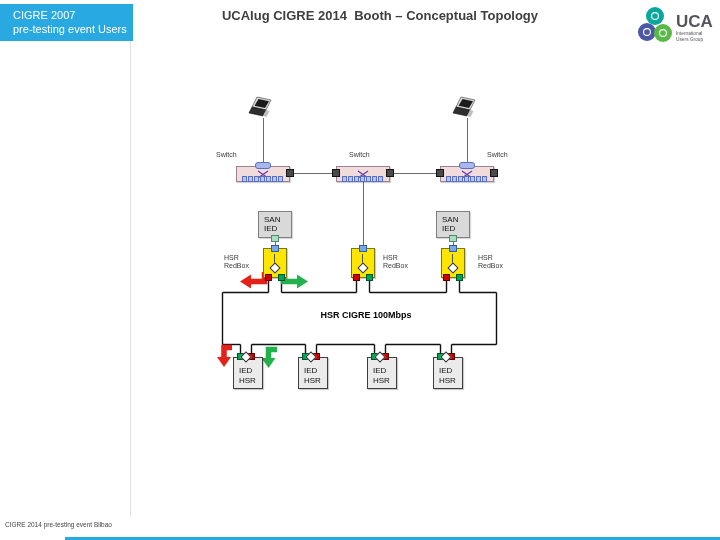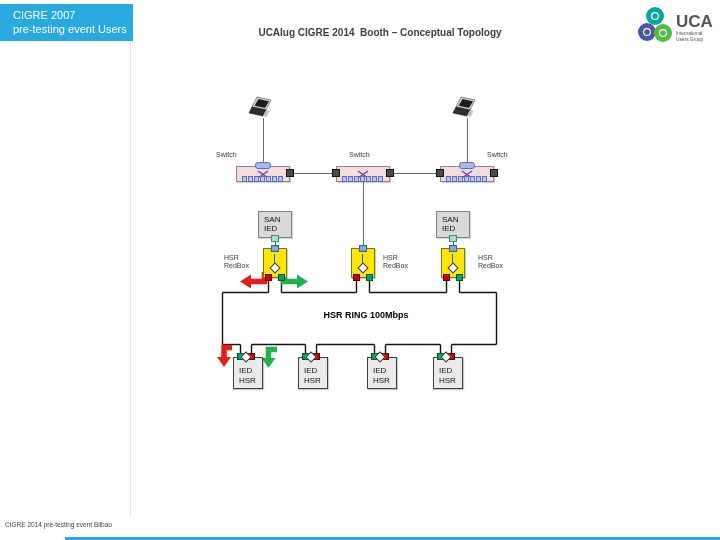--- a/index.html
+++ b/index.html
@@ -8,22 +8,22 @@
     background:#ffffff; overflow:hidden;
     font-family:"Liberation Sans", sans-serif;
   }
   
   .badge {
     position:absolute; left:0; top:4px; width:133px; height:37px;
     background:#29a9e1; color:#ffffff; padding:4px 0 0 13px; box-sizing:border-box;
     font-size:11px; line-height:14px;
   }
   .page-title {
-    position:absolute; left:125px; top:27px; width:510px; text-align:center;
-    font-size:10px; font-weight:600; color:#3f3f3f; white-space:pre;
+    position:absolute; left:125px; top:8px; width:510px; text-align:center;
+    font-size:13px; font-weight:600; color:#3f3f3f; white-space:pre;
   }
   .divider-v { position:absolute; left:130px; top:41px; width:1px; height:476px; background:#e3e3e3; }
   .bottom-bar { position:absolute; left:65px; top:537px; width:655px; height:3px; background:#29a9e1; }
   .footer-text { position:absolute; left:5px; top:521px; font-size:6.5px; color:#444; }
 
   
   .abs { position:absolute; }
 
   
   .switch {
@@ -277,21 +277,21 @@
   <div class="diamond" style="left:359px; top:264px;"></div>
 
   <div class="redbox" style="left:441px;">
       <div class="vline"></div>
     </div>
   <div class="port blue" style="left:449px;"></div>
   <div class="port red" style="left:443px; top:274px;"></div>
   <div class="port green" style="left:456px; top:274px;"></div>
   <div class="diamond" style="left:449px; top:264px;"></div>
 
-  <div class="ringlbl">HSR RING 100Mbps</div>
+  <div class="ringlbl">HSR CIGRE 100Mbps</div>
 
   <div class="iednode" style="left:233px;">
     <div>IED</div>
     <div>HSR</div>
   </div>
   <div class="port green" style="left:237px; top:353px;"></div>
   <div class="port red" style="left:248px; top:353px;"></div>
   <div class="diamond" style="left:242px; top:353px;"></div>
 
   <div class="iednode" style="left:298px;">

